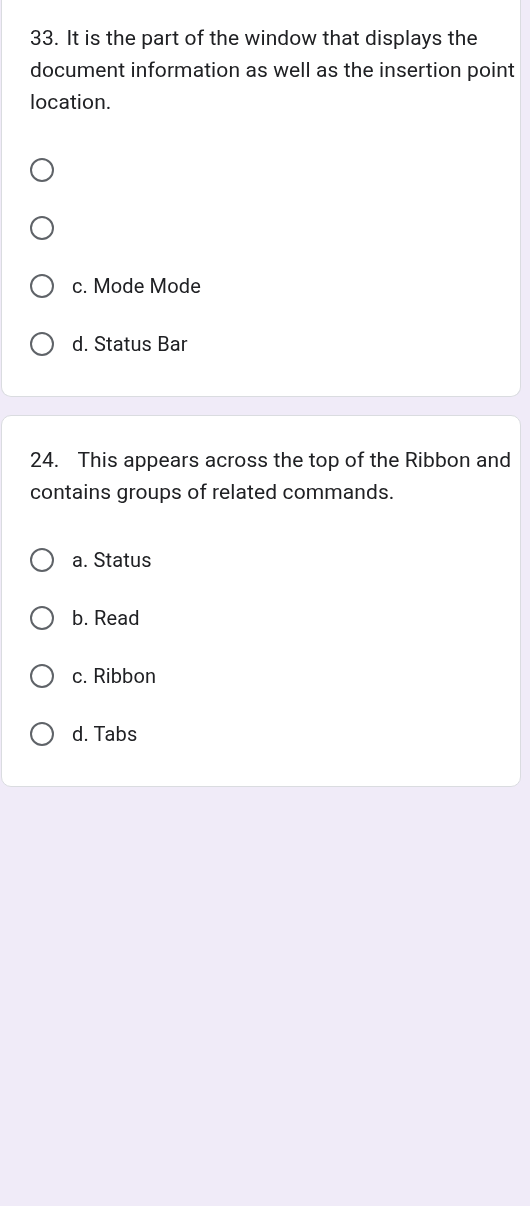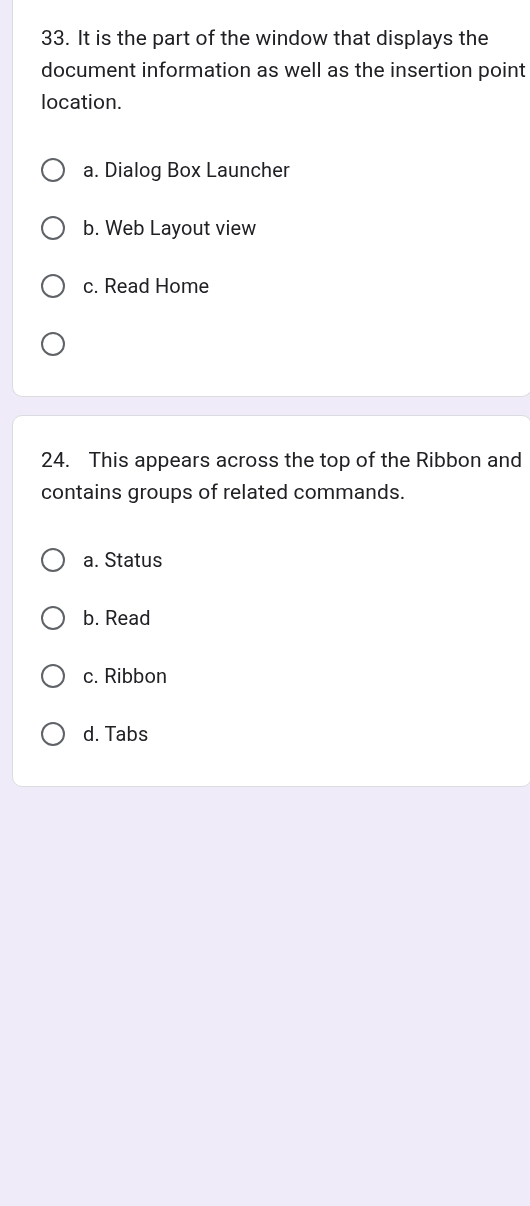--- a/index.html
+++ b/index.html
@@ -5,21 +5,21 @@
   * { box-sizing: border-box; }
   html, body {
     margin: 0; padding: 0;
     font-family: Roboto, Arial, sans-serif;
     background: #f0ebf8;
     color: #202124;
   }
   .page {
     width: 530px;
     background: #f0ebf8;
-    padding-left: 12px;
+    padding-left: 1px;
     overflow: hidden;
   }
   .card {
     background: #fff;
     border: 1px solid #dadce0;
     border-radius: 10px;
     margin-bottom: 18px;
     padding: 28px 0 28px 28px;
     width: 520px;
   }
@@ -62,32 +62,31 @@
 
 <div class="page">
 
   <div class="card first">
     <div class="q-text">
       <span>33.</span><span class="indent1"></span><span>It is the part of the window that displays the document information as well as the insertion point location.</span>
     </div>
     <div class="opts">
       <label class="opt">
         <span class="radio"></span>
-        <span class="opt-label">a. Dialog Box Launcher</span>
       </label>
       <label class="opt">
         <span class="radio"></span>
-        <span class="opt-label">b. Web Layout view</span>
       </label>
       <label class="opt">
         <span class="radio"></span>
-        <span class="opt-label">c. Read Home</span>
+        <span class="opt-label">c. Mode Mode</span>
       </label>
       <label class="opt">
         <span class="radio"></span>
+        <span class="opt-label">d. Status Bar</span>
       </label>
     </div>
   </div>
 
   <div class="card last">
     <div class="q-text">
       <span>24.</span><span class="indent2"></span><span>This appears across the top of the Ribbon and contains groups of related commands.</span>
     </div>
     <div class="opts">
       <label class="opt">

